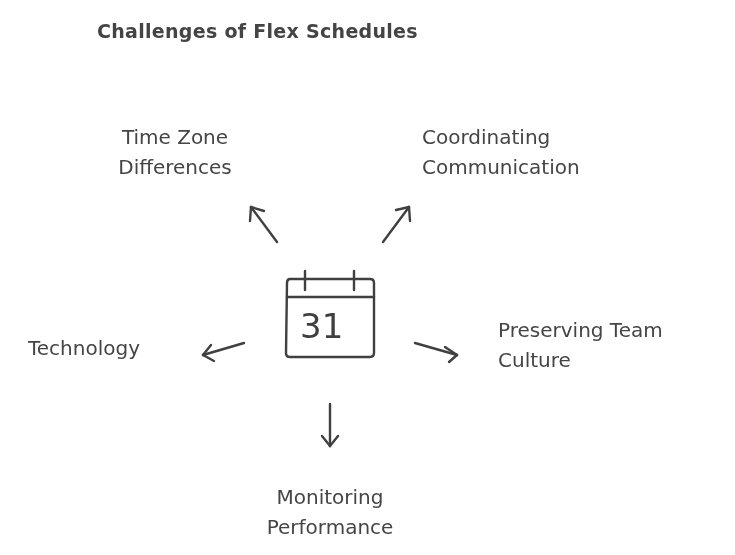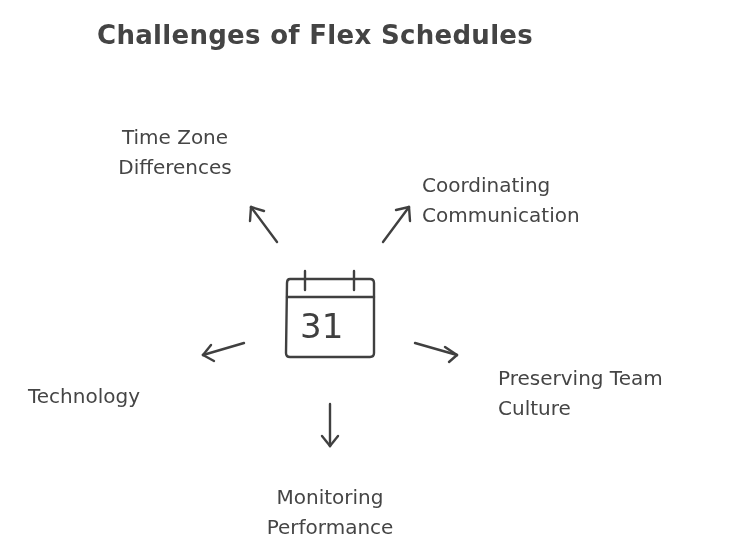--- a/index.html
+++ b/index.html
@@ -12,36 +12,36 @@
       height: 555px;
       position: relative;
       overflow: hidden;
       font-family: "DejaVu Sans", sans-serif;
       color: #404040;
     }
     .title {
       position: absolute;
       left: 97px;
       top: 20px;
-      font-size: 26px;
+      font-size: 19px;
       font-weight: bold;
       letter-spacing: 0.3px;
       color: #444444;
       white-space: nowrap;
     }
     .label {
       position: absolute;
       font-size: 20px;
       line-height: 30px;
       color: #454545;
       white-space: nowrap;
     }
     .label span { display: block; }
     .center { text-align: center; }
-    .left { text-align: left; margin-top: 48px; }
+    .left { text-align: left; }
     #lbl-timezone { left: 100px; top: 122px; width: 150px; text-align: center; }
     #lbl-coord { left: 422px; top: 122px; }
     #lbl-tech { left: 20px; top: 333px; }
     #lbl-culture { left: 498px; top: 315px; }
     #lbl-monitor { left: 240px; top: 482px; width: 180px; }
     svg.diagram {
       position: absolute;
       left: 0;
       top: 0;
     }

